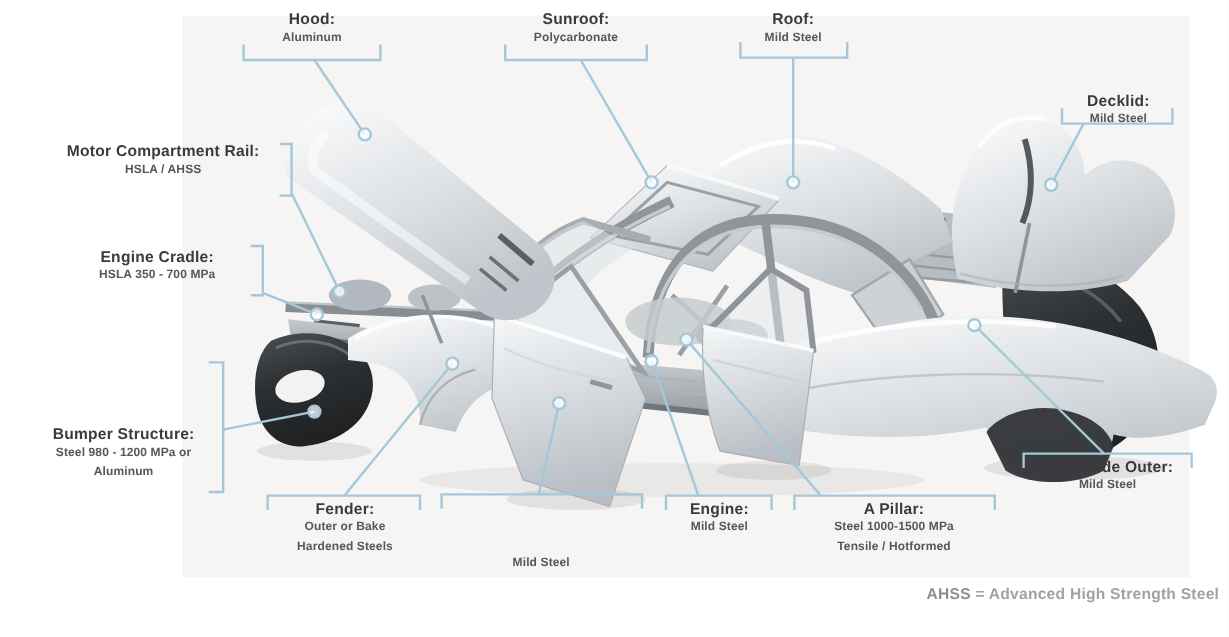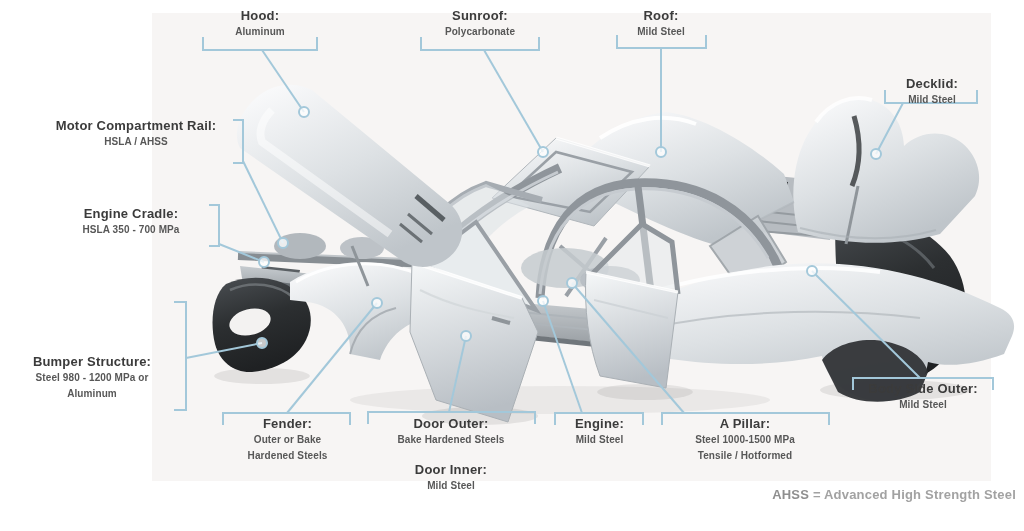--- a/index.html
+++ b/index.html
@@ -237,39 +237,34 @@
   <div class="callout-title">Motor Compartment Rail:</div>
   <div class="callout-line">HSLA / AHSS</div>
 </div>
 
 <div class="callout" style="left:48px;top:206px;width:166px;">
   <div class="callout-title">Engine Cradle:</div>
   <div class="callout-line">HSLA 350 - 700 MPa</div>
 </div>
 
 
-<div class="callout" style="left:8px;top:354px;width:168px;">
+<div class="callout" style="left:19px;top:354px;width:168px;">
   <div class="callout-title">Bumper Structure:</div>
   <div class="callout-line">Steel 980 - 1200 MPa or</div>
   <div class="callout-line">Aluminum</div>
 </div>
 
 <div class="callout" style="left:215px;top:416px;width:145px;">
   <div class="callout-title">Fender:</div>
   <div class="callout-line">Outer or Bake</div>
   <div class="callout-line">Hardened Steels</div>
 </div>
 
-<div class="callout" style="left:360px;top:416px;width:182px;">
-  <div class="callout-title">Door Outer:</div>
-  <div class="callout-line">Bake Hardened Steels</div>
-</div>
 
 <div class="callout" style="left:375px;top:462px;width:152px;">
-  <div class="callout-title">Door Inner:</div>
   <div class="callout-line">Mild Steel</div>
 </div>
 
 <div class="callout" style="left:552px;top:416px;width:95px;">
   <div class="callout-title">Engine:</div>
   <div class="callout-line">Mild Steel</div>
 </div>
 
 <div class="callout" style="left:655px;top:416px;width:180px;">
   <div class="callout-title">A Pillar:</div>

